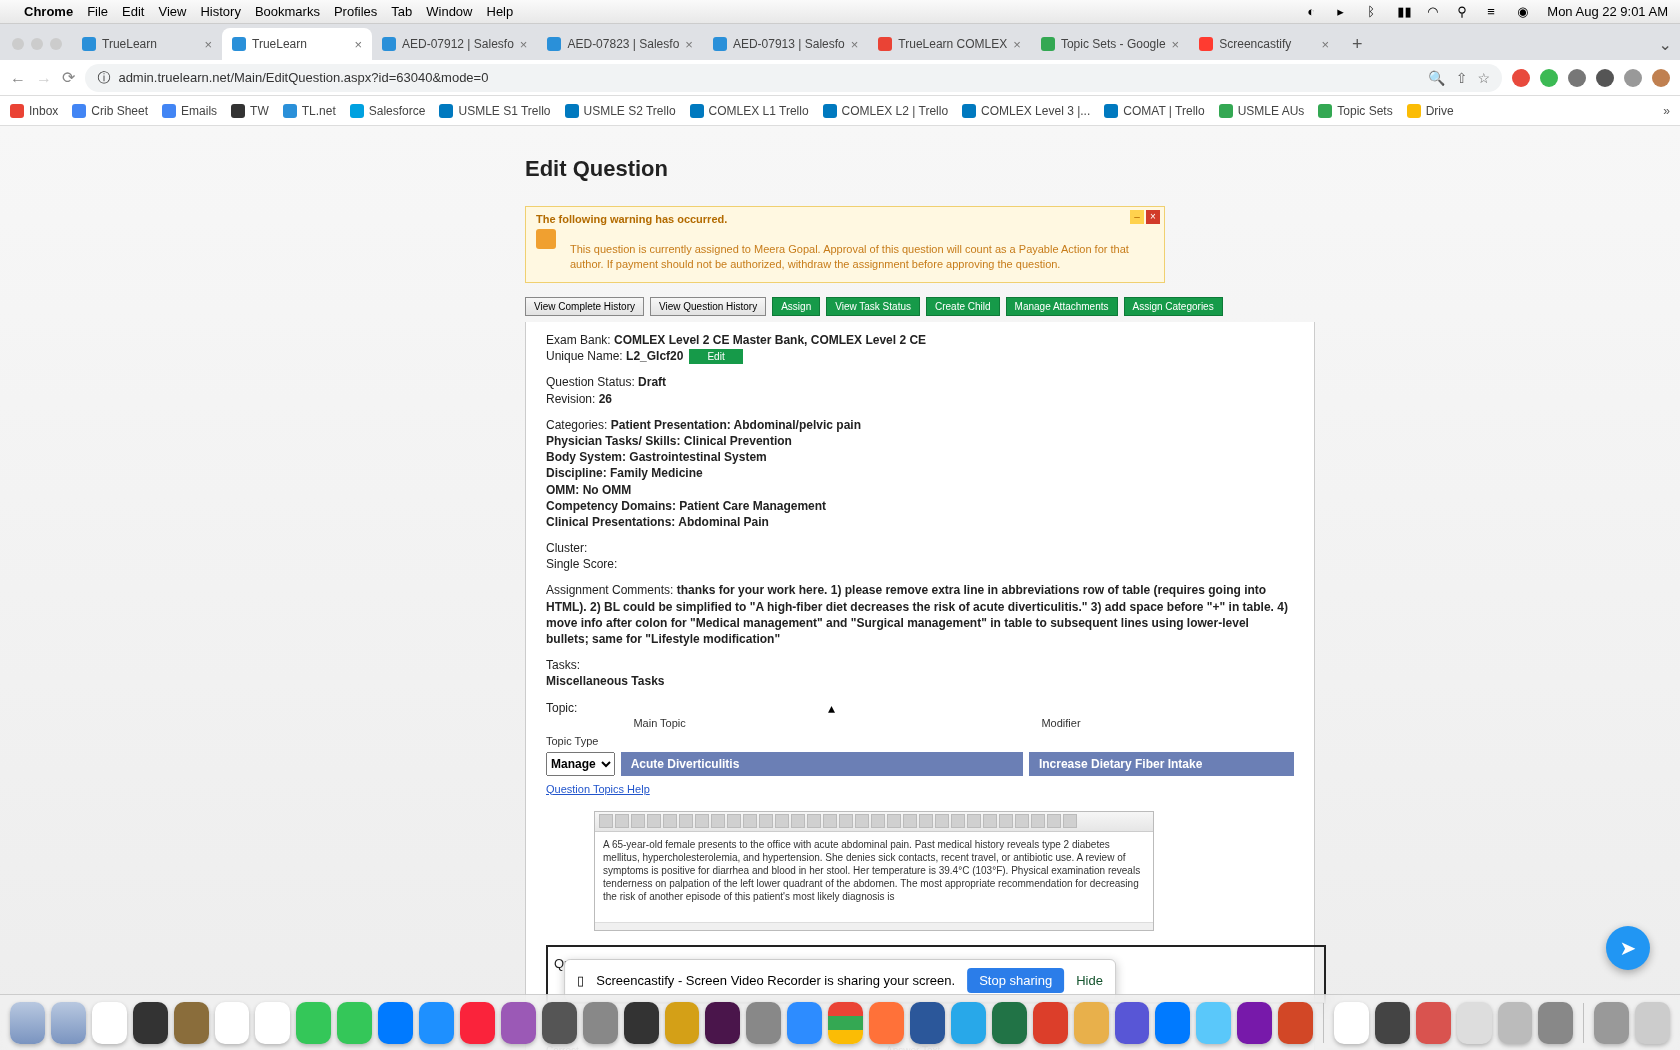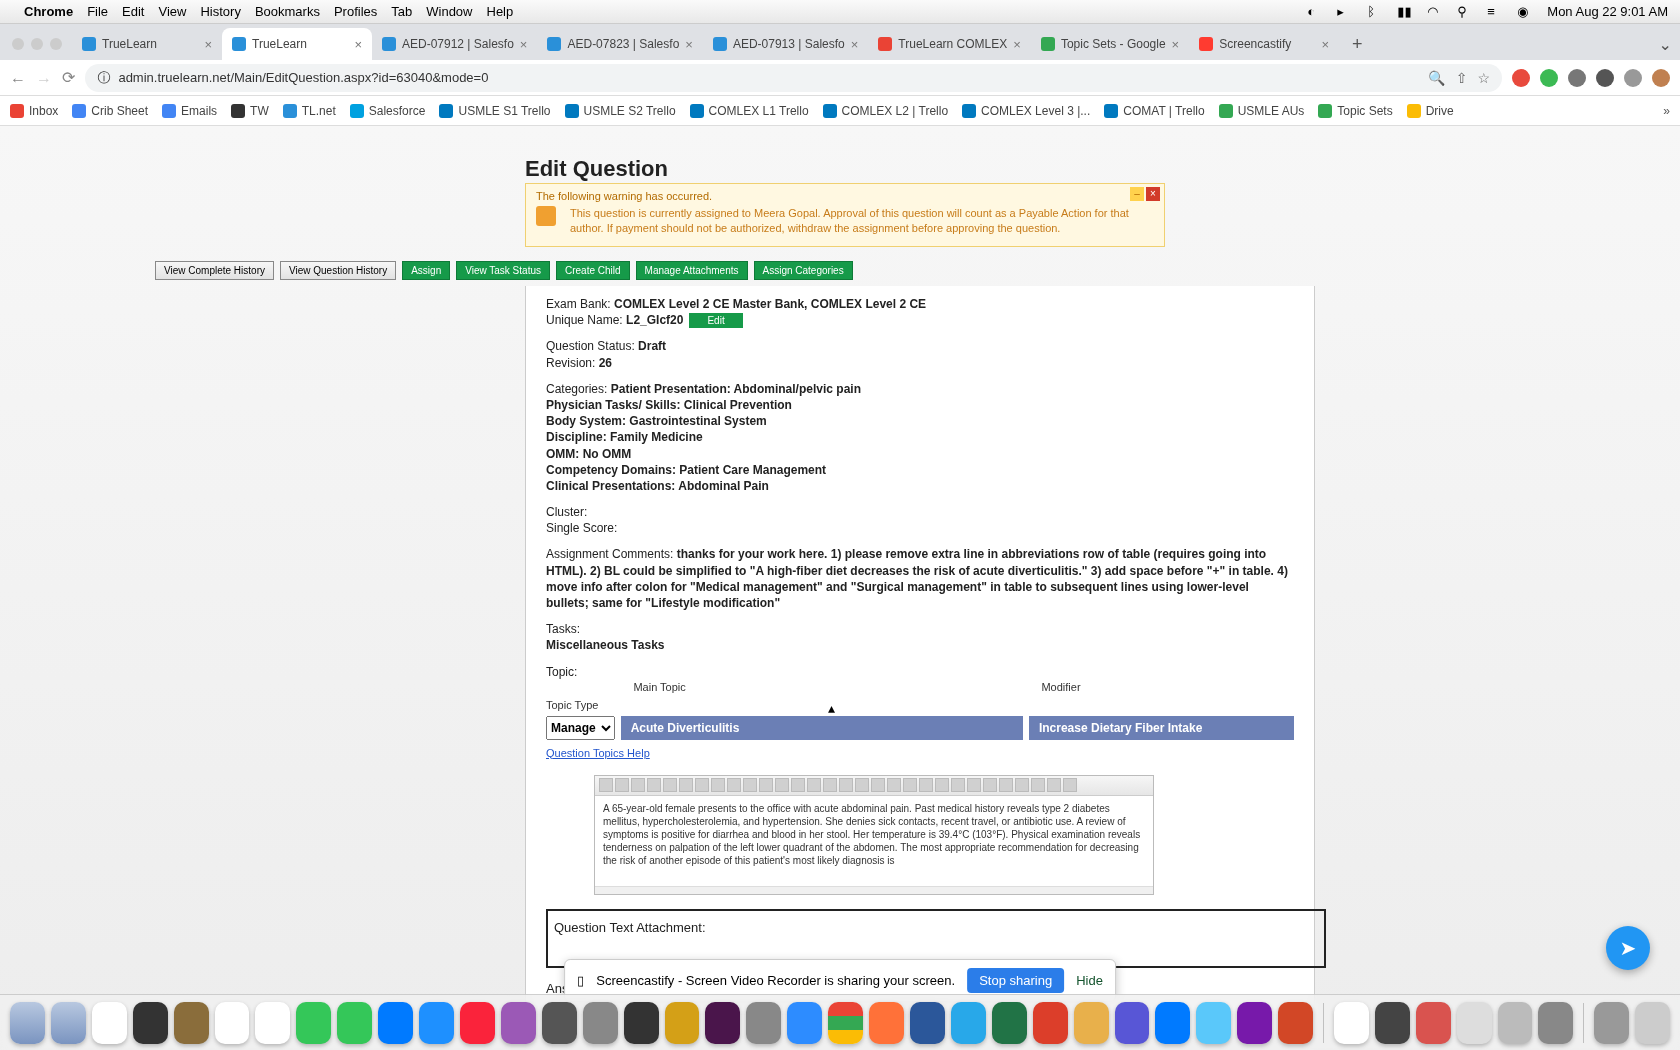--- a/index.html
+++ b/index.html
@@ -38,31 +38,31 @@
 .toolbar .exticons span{width:18px;height:18px;border-radius:50%;background:#888;display:inline-block;}
 
 .bookbar{height:30px;background:#fff;border-bottom:1px solid #ddd;display:flex;align-items:center;padding:0 10px;gap:14px;font-size:12px;color:#444;}
 .bookbar .bk{display:flex;align-items:center;gap:5px;}
 .bookbar .bk .bi{width:14px;height:14px;background:#4aa3df;border-radius:3px;}
 .bookbar .more{margin-left:auto;color:#555;}
 
 
 .page{flex:1;overflow:auto;background:linear-gradient(#f7f7f7,#ededed);position:relative;}
 .page-inner{width:1370px;margin:0 auto;padding:30px 0 100px;}
-h1.ph{font-size:22px;font-weight:700;margin-left:370px;margin-bottom:1px;color:#222;}
+h1.ph{font-size:22px;font-weight:700;margin-left:370px;margin-bottom:24px;color:#222;}
 
 .warnbox{margin-left:370px;width:640px;background:#fff8e1;border:1px solid #f0d070;padding:6px 10px 10px;position:relative;font-size:11px;color:#b36b00;}
-.warnbox .wt{font-weight:400;color:#b36b00;margin-bottom:4px;}
+.warnbox .wt{font-weight:700;color:#b36b00;margin-bottom:17px;}
 .warnbox .wicon{position:absolute;left:10px;top:22px;width:20px;height:20px;background:#f0a030;border-radius:3px;}
 .warnbox .wtxt{margin-left:34px;color:#c77c1a;line-height:1.35;}
 .warnbox .wbtns{position:absolute;right:4px;top:3px;display:flex;gap:2px;}
 .warnbox .wbtns span{width:14px;height:14px;background:#ffd24d;display:inline-block;font-size:10px;text-align:center;line-height:14px;}
 .warnbox .wbtns span.red{background:#d23b2a;color:#fff;}
 
-.actionrow{margin-top:14px;display:flex;gap:6px;align-items:flex-end;}
+.actionrow{margin-left:370px;margin-top:14px;display:flex;gap:6px;align-items:flex-end;}
 .actionrow button{font-size:10px;padding:3px 8px;border:1px solid #888;background:linear-gradient(#f7f7f7,#e2e2e2);cursor:pointer;}
 .actionrow button.green{background:#169a49;color:#fff;border-color:#0e7a38;}
 
 .meta{margin-left:370px;margin-top:6px;width:790px;background:#fff;border:1px solid #ccc;border-top:none;padding:10px 20px 16px;font-size:12px;line-height:1.35;color:#222;}
 .meta b{font-weight:700;}
 .meta .editbtn{display:inline-block;background:#169a49;color:#fff;font-size:10px;padding:1px 18px;margin-left:6px;cursor:pointer;}
 .meta .sec{margin-top:10px;}
 
 .topicrow{margin-top:14px;}
 .topicrow .thdr{display:flex;font-size:11px;color:#333;margin-bottom:3px;}

